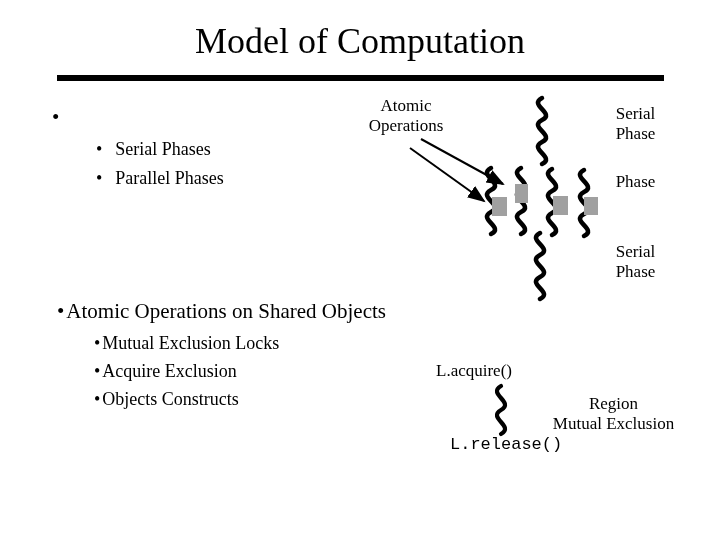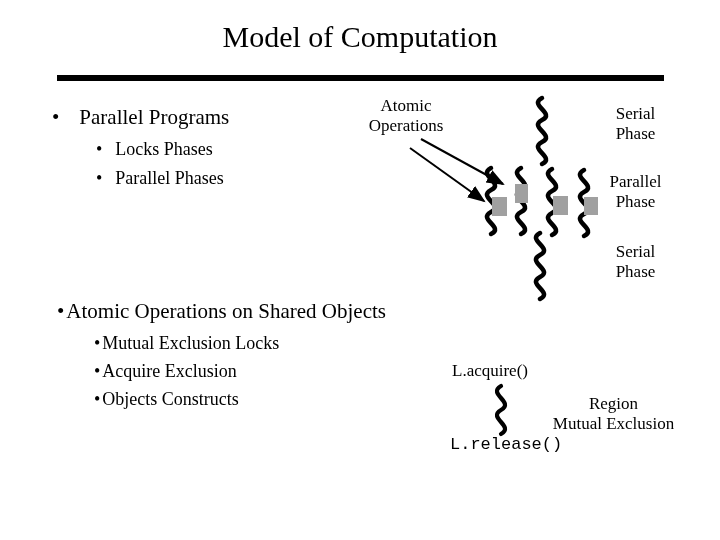--- a/index.html
+++ b/index.html
@@ -3,21 +3,21 @@
 <meta charset="utf-8">
 <style>
   html,body{margin:0;padding:0;background:#ffffff;}
   body{
     position:relative;width:720px;height:540px;overflow:hidden;
     font-family:"Liberation Serif","DejaVu Serif",serif;color:#000;
   }
   .abs{position:absolute;}
   .title{
     left:0;top:20px;width:720px;text-align:center;
-    font-size:30px;letter-spacing:0px;
+    font-size:36px;letter-spacing:0px;
   }
   .rule{left:57px;top:75px;width:607px;height:6px;background:#000;}
   .row{display:flex;align-items:baseline;white-space:nowrap;}
   .lvl1{font-size:21px;}
   .lvl2{font-size:18px;}
   .b-gap-wide{margin-right:20px;}
   .b-gap-mid{margin-right:13px;}
   .b-gap-none{margin-right:2px;}
   .lbl{font-size:17px;line-height:20px;text-align:center;}
   .mono-pos{white-space:nowrap;font-size:17px;}
@@ -26,41 +26,39 @@
   .arrow-line{stroke:#000;stroke-width:2;}
 </style>
 </head>
 <body>
 
 <div class="abs title">Model of Computation</div>
 <div class="abs rule"></div>
 
 <div class="abs row lvl1" style="left:52px;top:105px;">
   <span class="b-gap-wide">•</span>
-  <span>Parallel Programs</span>
 </div>
 <div class="abs row lvl2" style="left:96px;top:139px;">
   <span class="b-gap-mid">•</span>
-  <span>Locks Phases</span>
+  <span>Serial Phases</span>
 </div>
 <div class="abs row lvl2" style="left:96px;top:168px;">
   <span class="b-gap-mid">•</span>
   <span>Parallel Phases</span>
 </div>
 
 <div class="abs lbl" style="left:346px;top:96px;width:120px;">
   <div>Atomic</div>
   <div>Operations</div>
 </div>
 <div class="abs lbl" style="left:593px;top:104px;width:85px;">
   <div>Serial</div>
   <div>Phase</div>
 </div>
 <div class="abs lbl" style="left:593px;top:172px;width:85px;">
-  <div>Parallel</div>
   <div>Phase</div>
 </div>
 <div class="abs lbl" style="left:593px;top:242px;width:85px;">
   <div>Serial</div>
   <div>Phase</div>
 </div>
 
 <div class="abs row lvl1" style="left:57px;top:299px;">
   <span class="b-gap-none">•</span>
   <span>Atomic Operations on Shared Objects</span>
@@ -71,21 +69,21 @@
 </div>
 <div class="abs row lvl2" style="left:94px;top:361px;">
   <span class="b-gap-none">•</span>
   <span>Acquire Exclusion</span>
 </div>
 <div class="abs row lvl2" style="left:94px;top:389px;">
   <span class="b-gap-none">•</span>
   <span>Objects Constructs</span>
 </div>
 
-<div class="abs mono-pos" style="left:452px;top:361px;">L.acquire()</div>
+<div class="abs mono-pos" style="left:436px;top:361px;">L.acquire()</div>
 <div class="abs mono-pos" style="left:450px;top:435px;font-family:Liberation Mono, monospace;">L.release()</div>
 <div class="abs lbl" style="left:541px;top:394px;width:145px;">
   <div>Region</div>
   <div>Mutual Exclusion</div>
 </div>
 
 <svg class="overlay" viewBox="0 0 720 540">
   <defs>
     <path id="sqg" d="M0,0 C-14,7.3 14,15 0,22 C-14,29.3 14,37 0,44 C-14,51.3 14,59 0,66"></path>
     <marker id="ah" markerWidth="10" markerHeight="8" refX="8" refY="3.5" orient="auto">

